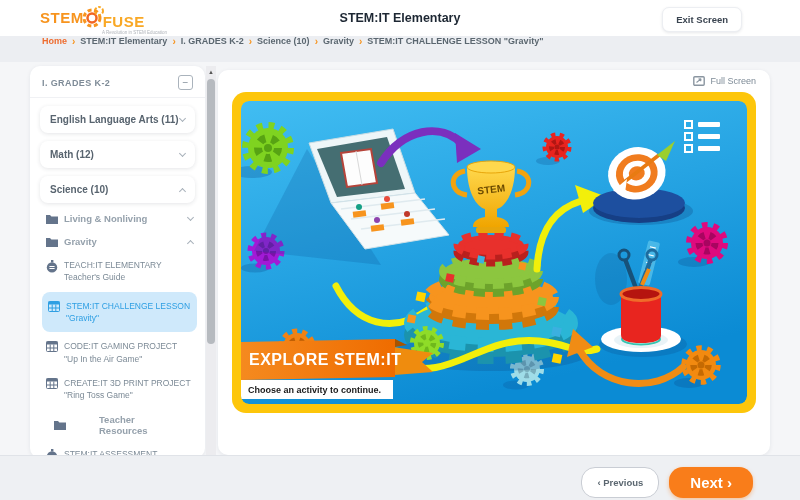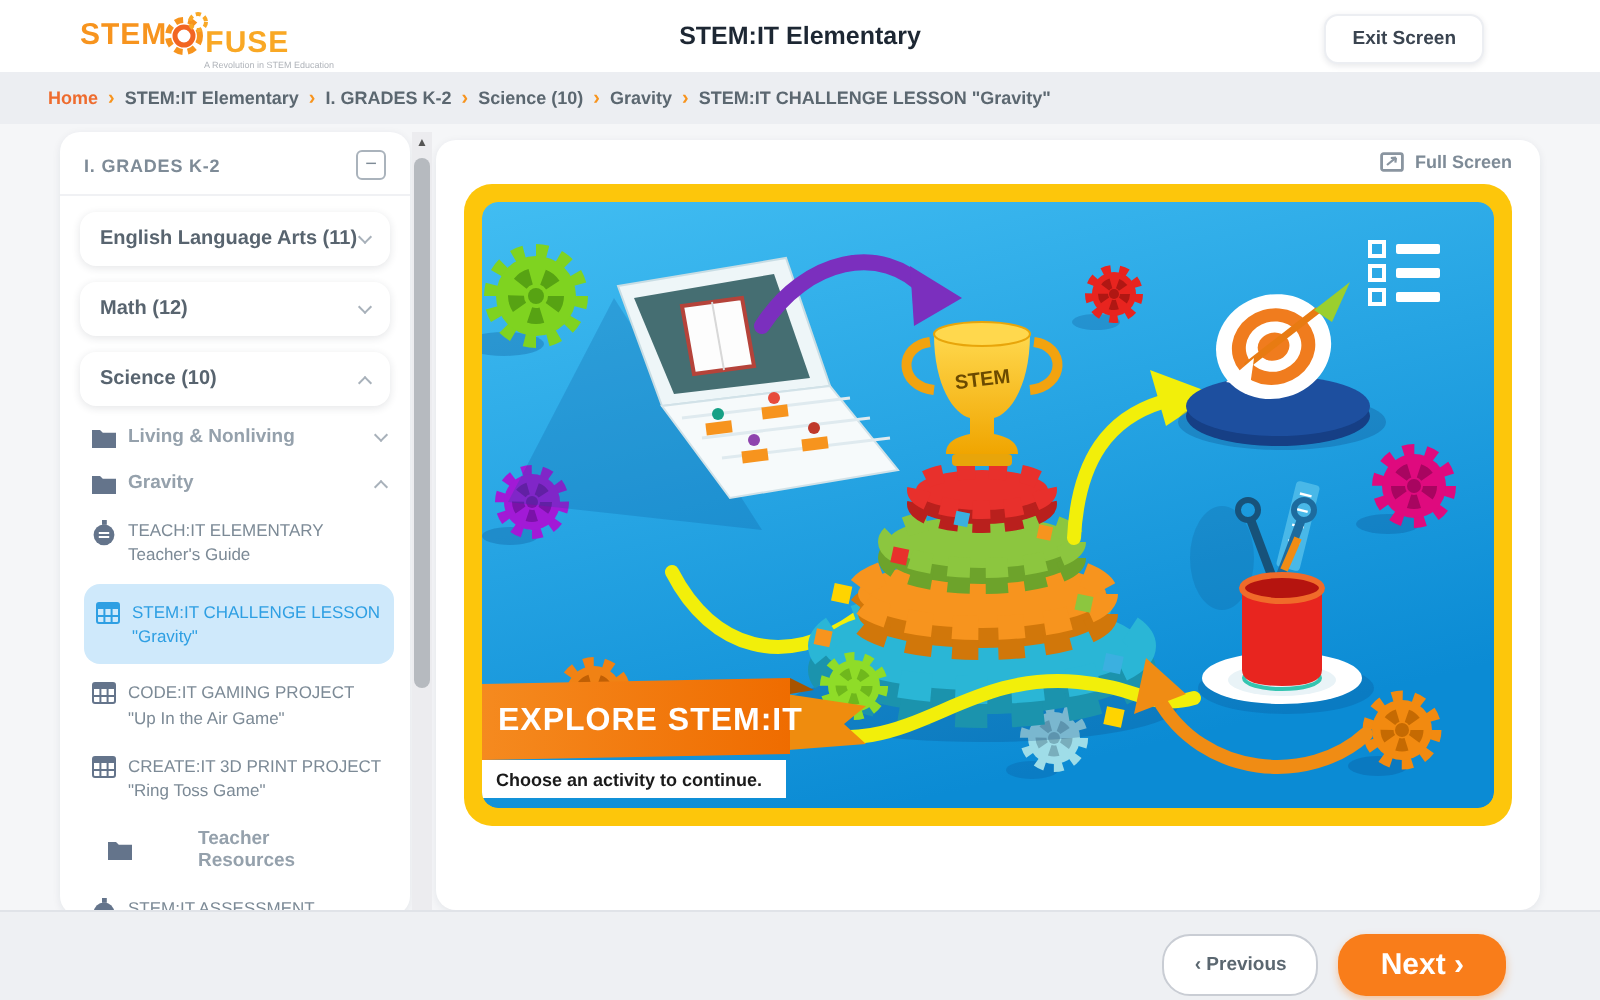--- a/index.html
+++ b/index.html
@@ -29,21 +29,21 @@
   .exit-btn {
     position:absolute; right:58px; top:7px;
     background:#fff; border:1px solid #eceef2; border-radius:7px;
     box-shadow:0 1px 3px rgba(20,30,50,.10);
     font-size:9.5px; font-weight:bold; color:#3a4450;
     padding:6px 13px; cursor:pointer;
   }
   
   .breadcrumb-bar {
     position:absolute; top:36px; left:0; width:800px; height:26px;
-    background:#eceef2; display:flex; align-items:center; padding-left:24px;
+    background:#eceef2; display:flex; padding-left:42px;
     z-index:4;
   }
   .crumb { font-size:9px; font-weight:bold; color:#5b6770; white-space:nowrap; cursor:pointer; }
   .crumb.home { color:#ee6c2f; }
   .crumb.current { cursor:default; }
   .crumb-sep { color:#f7941e; font-size:10px; font-weight:bold; margin:0 5px; }
   
   .sidebar {
     position:absolute; left:30px; top:66px; width:175px; height:392px;
     background:#fff; border-radius:10px; box-shadow:0 1px 4px rgba(30,40,60,.08);
@@ -93,21 +93,21 @@
   .scroll-thumb { position:absolute; top:13px; left:1px; width:8px; height:265px; background:#b6babf; border-radius:4px; cursor:pointer; }
   
   .main-panel {
     position:absolute; left:218px; top:70px; width:552px; height:385px;
     background:#fff; border-radius:10px; box-shadow:0 1px 4px rgba(30,40,60,.08);
     z-index:2;
   }
   .fullscreen-link {
     position:absolute; right:14px; top:6px;
     display:flex; align-items:center; gap:5px;
-    font-size:9px; font-weight:bold; color:#7e8b97; cursor:pointer;margin-left:32px;
+    font-size:9px; font-weight:normal; color:#7e8b97; cursor:pointer;margin-left:32px;
   }
   .stage {
     position:absolute; left:14px; top:22px; width:524px; height:321px;
     background:#fdc60b; border-radius:14px;
     padding:9px;
   }
   .stage svg { display:block; border-radius:8px; }
   
   .footer {
     position:absolute; left:0; top:455px; width:800px; height:45px;

